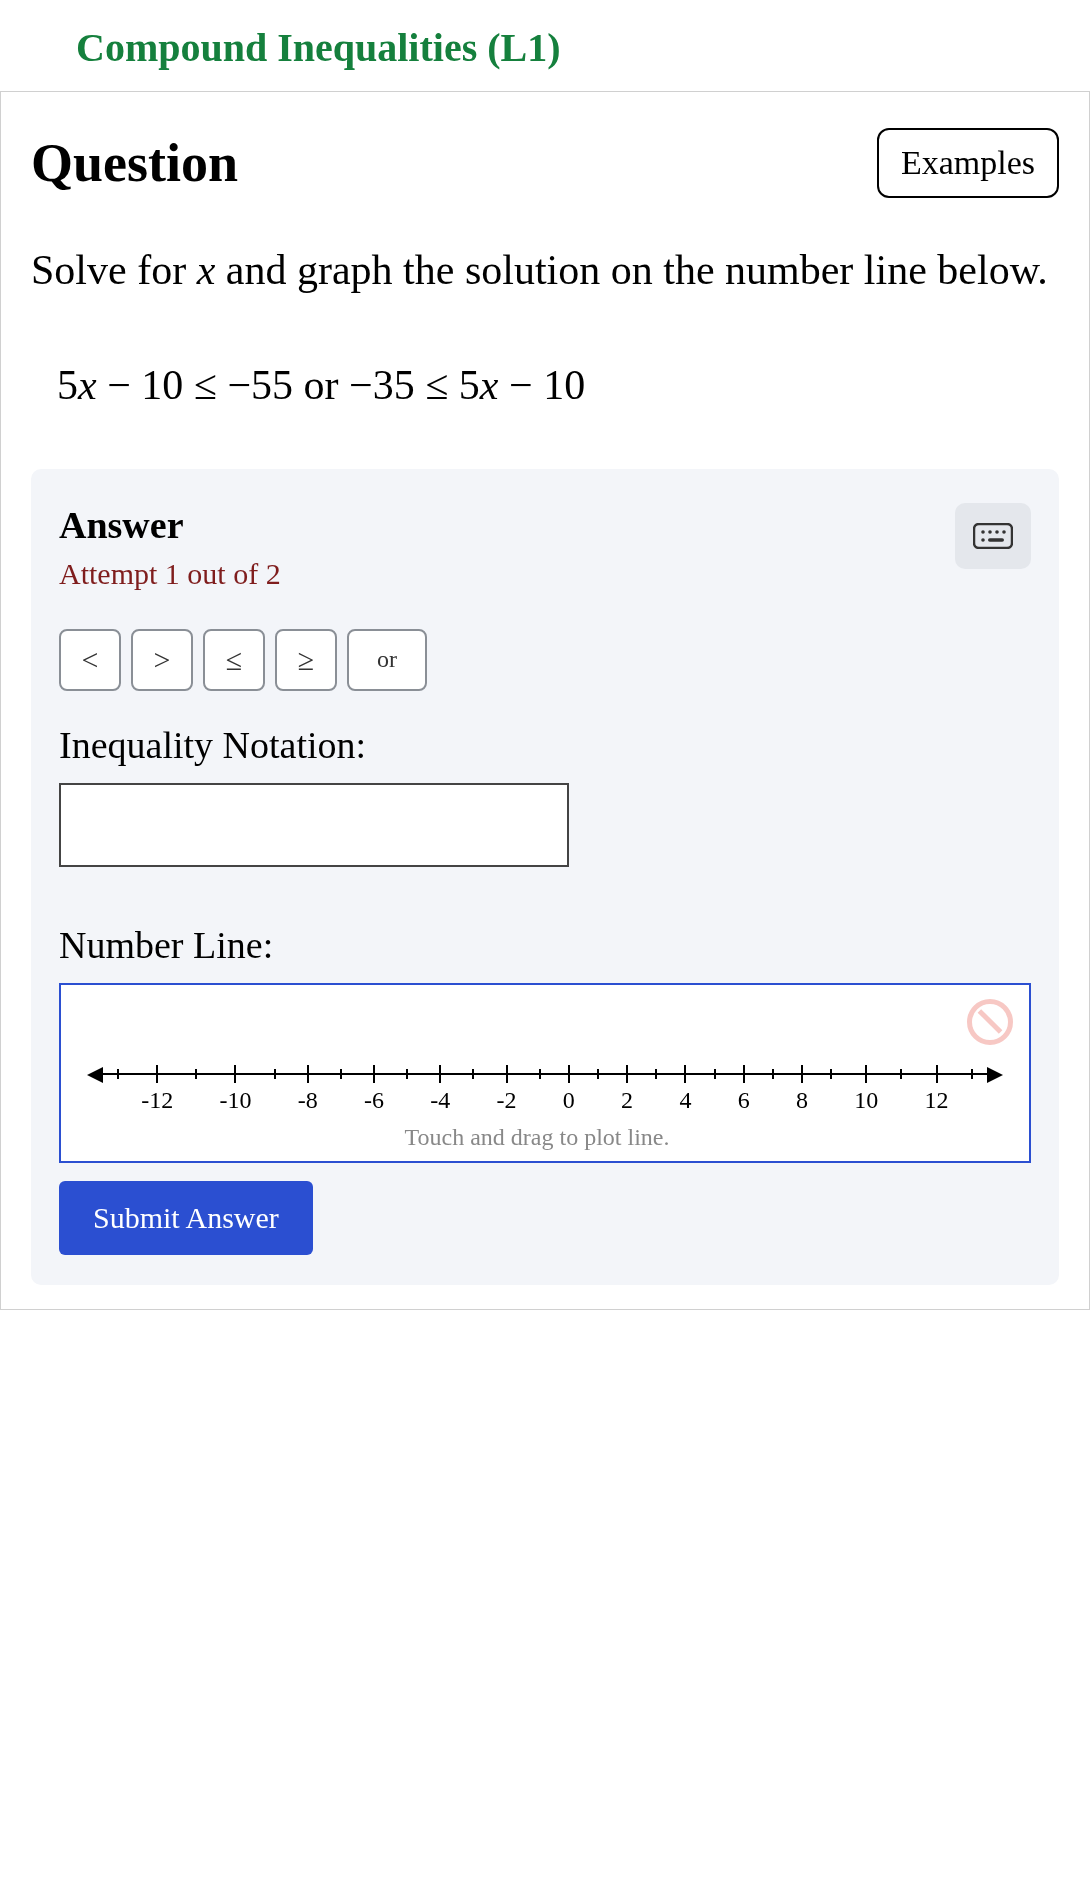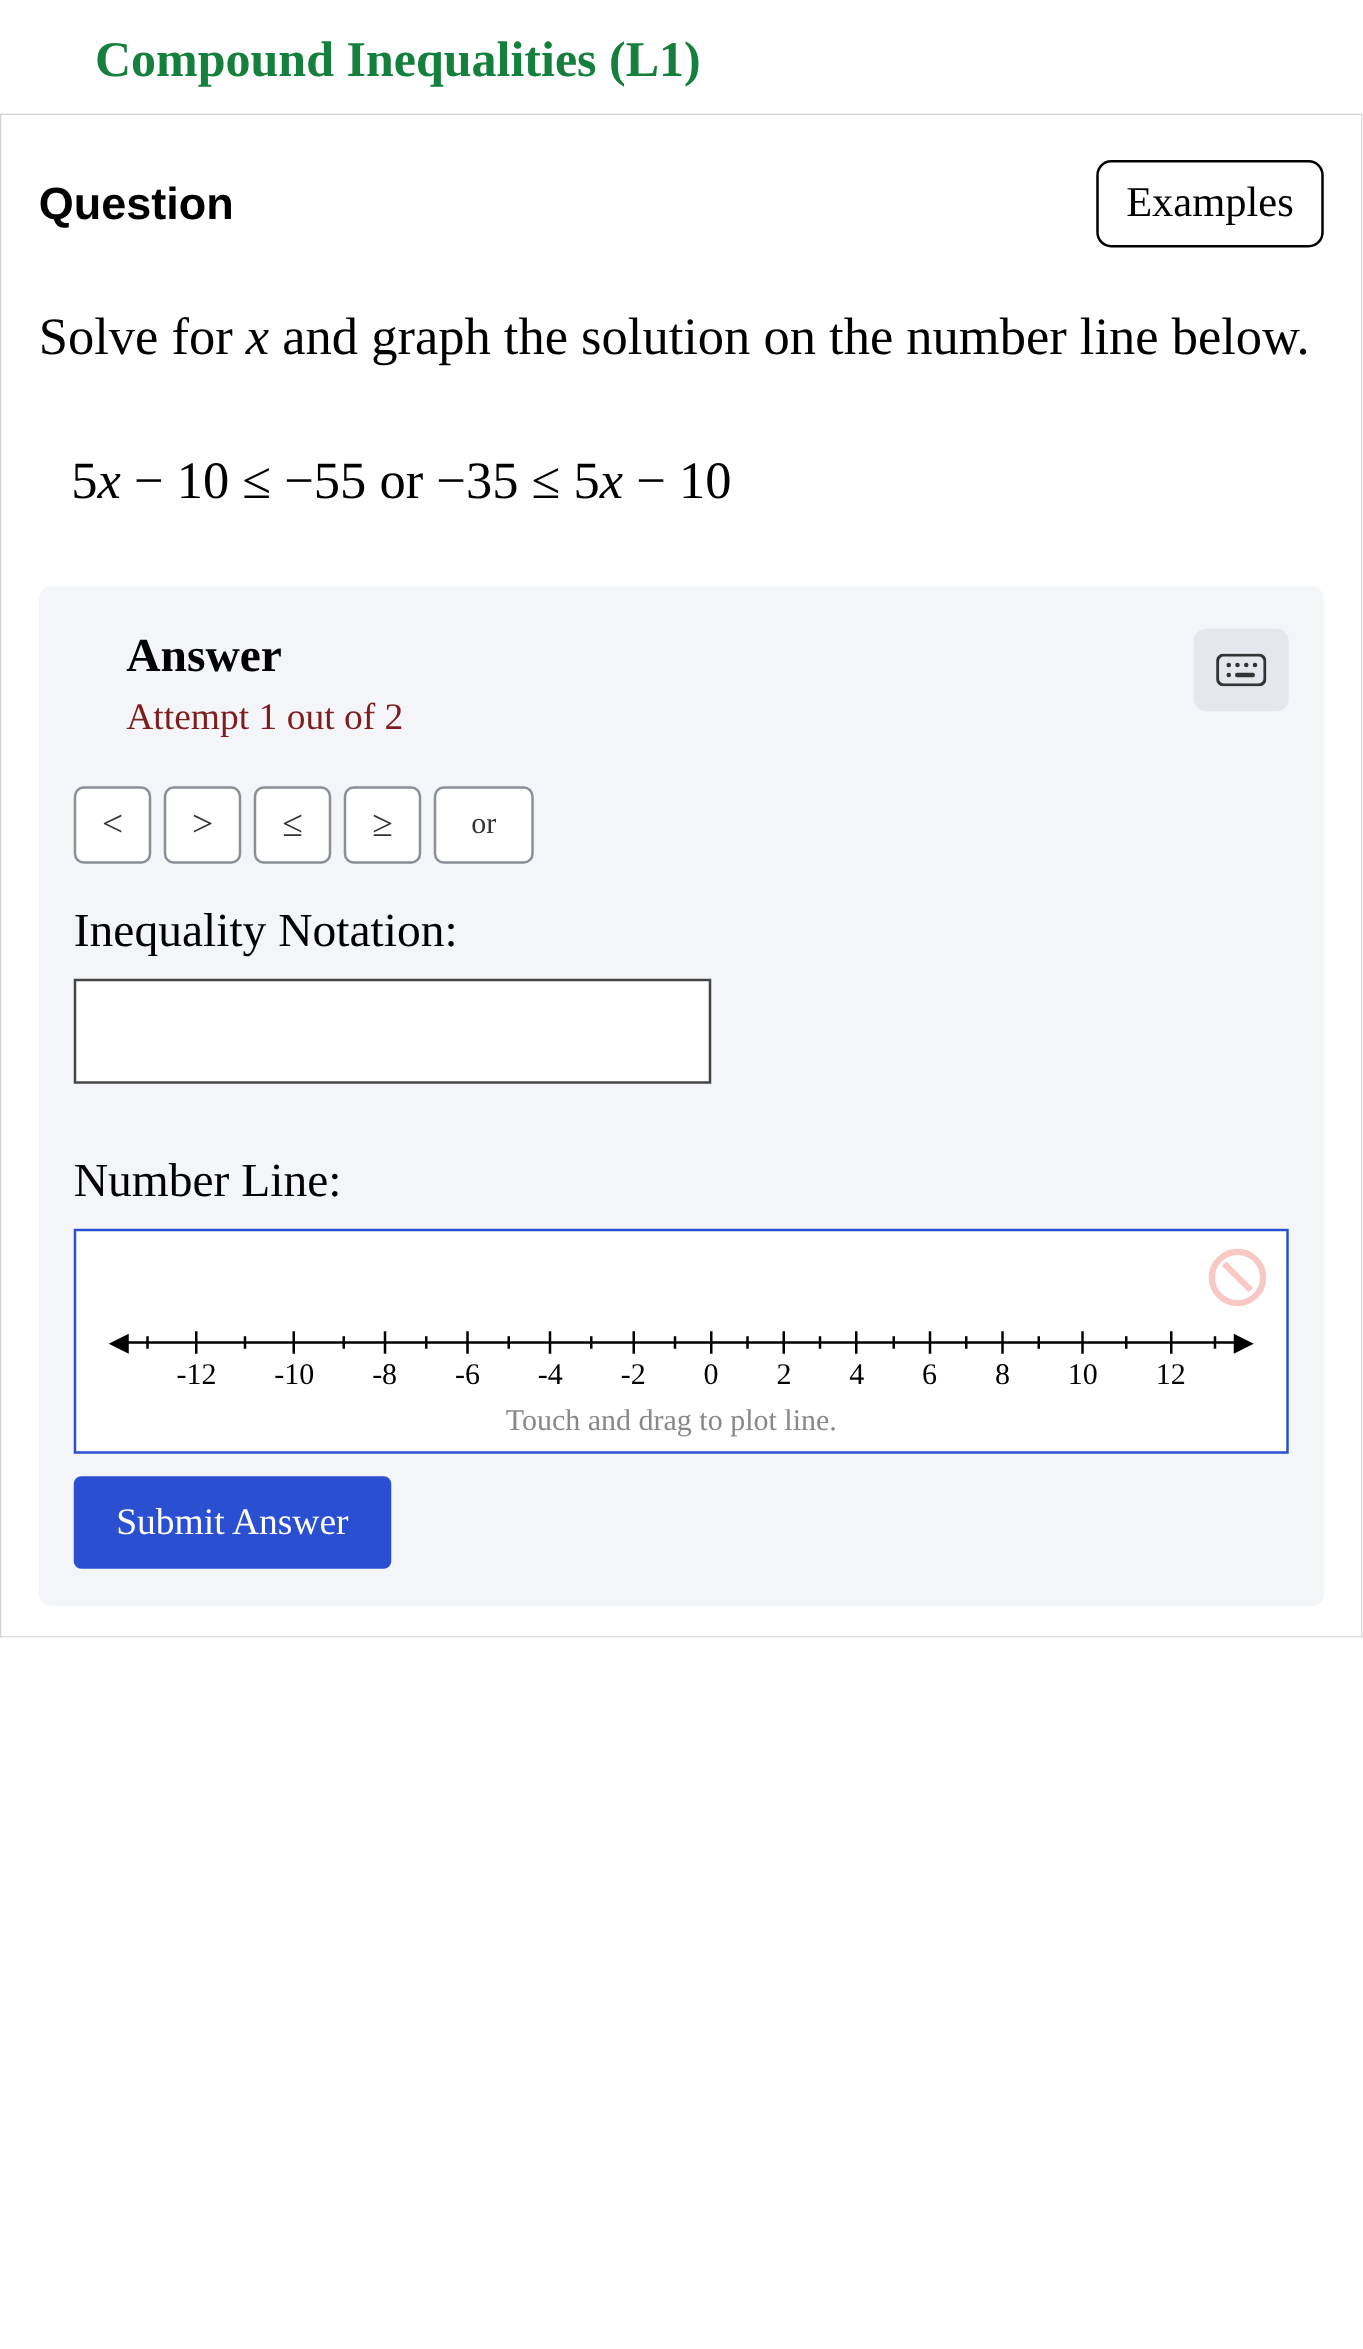--- a/index.html
+++ b/index.html
@@ -26,23 +26,23 @@
     border-right: 1px solid #d0d0d0;
     border-bottom: 1px solid #d0d0d0;
   }
   .question-row {
     display: flex;
     justify-content: space-between;
     align-items: center;
     margin-bottom: 42px;
   }
   .question-label {
-    font-size: 36px;
+    font-size: 54px;
     font-weight: 700;
-    font-family: Liberation Sans, sans-serif;
+    font-family: Liberation Serif, serif;
   }
   .examples-btn {
     border: 2px solid #000;
     border-radius: 12px;
     padding: 14px 22px;
     font-size: 34px;
     background: #fff;
     font-family: Georgia, serif;
     cursor: pointer;
   }
@@ -65,21 +65,20 @@
   .math-line .or { font-family: Georgia, serif; font-style: normal; }
   .answer-box {
     background: #f3f5f9;
     border-radius: 10px;
     padding: 34px 28px 30px;
   }
   .answer-header {
     display: flex;
     justify-content: space-between;
     align-items: flex-start;
-    margin-left: 42px;
   }
   .answer-title {
     font-size: 38px;
     font-weight: 700;
     font-family: Georgia, serif;
     margin-bottom: 10px;
   }
   .attempt {
     font-size: 30px;
     color: #7f1d1d;

